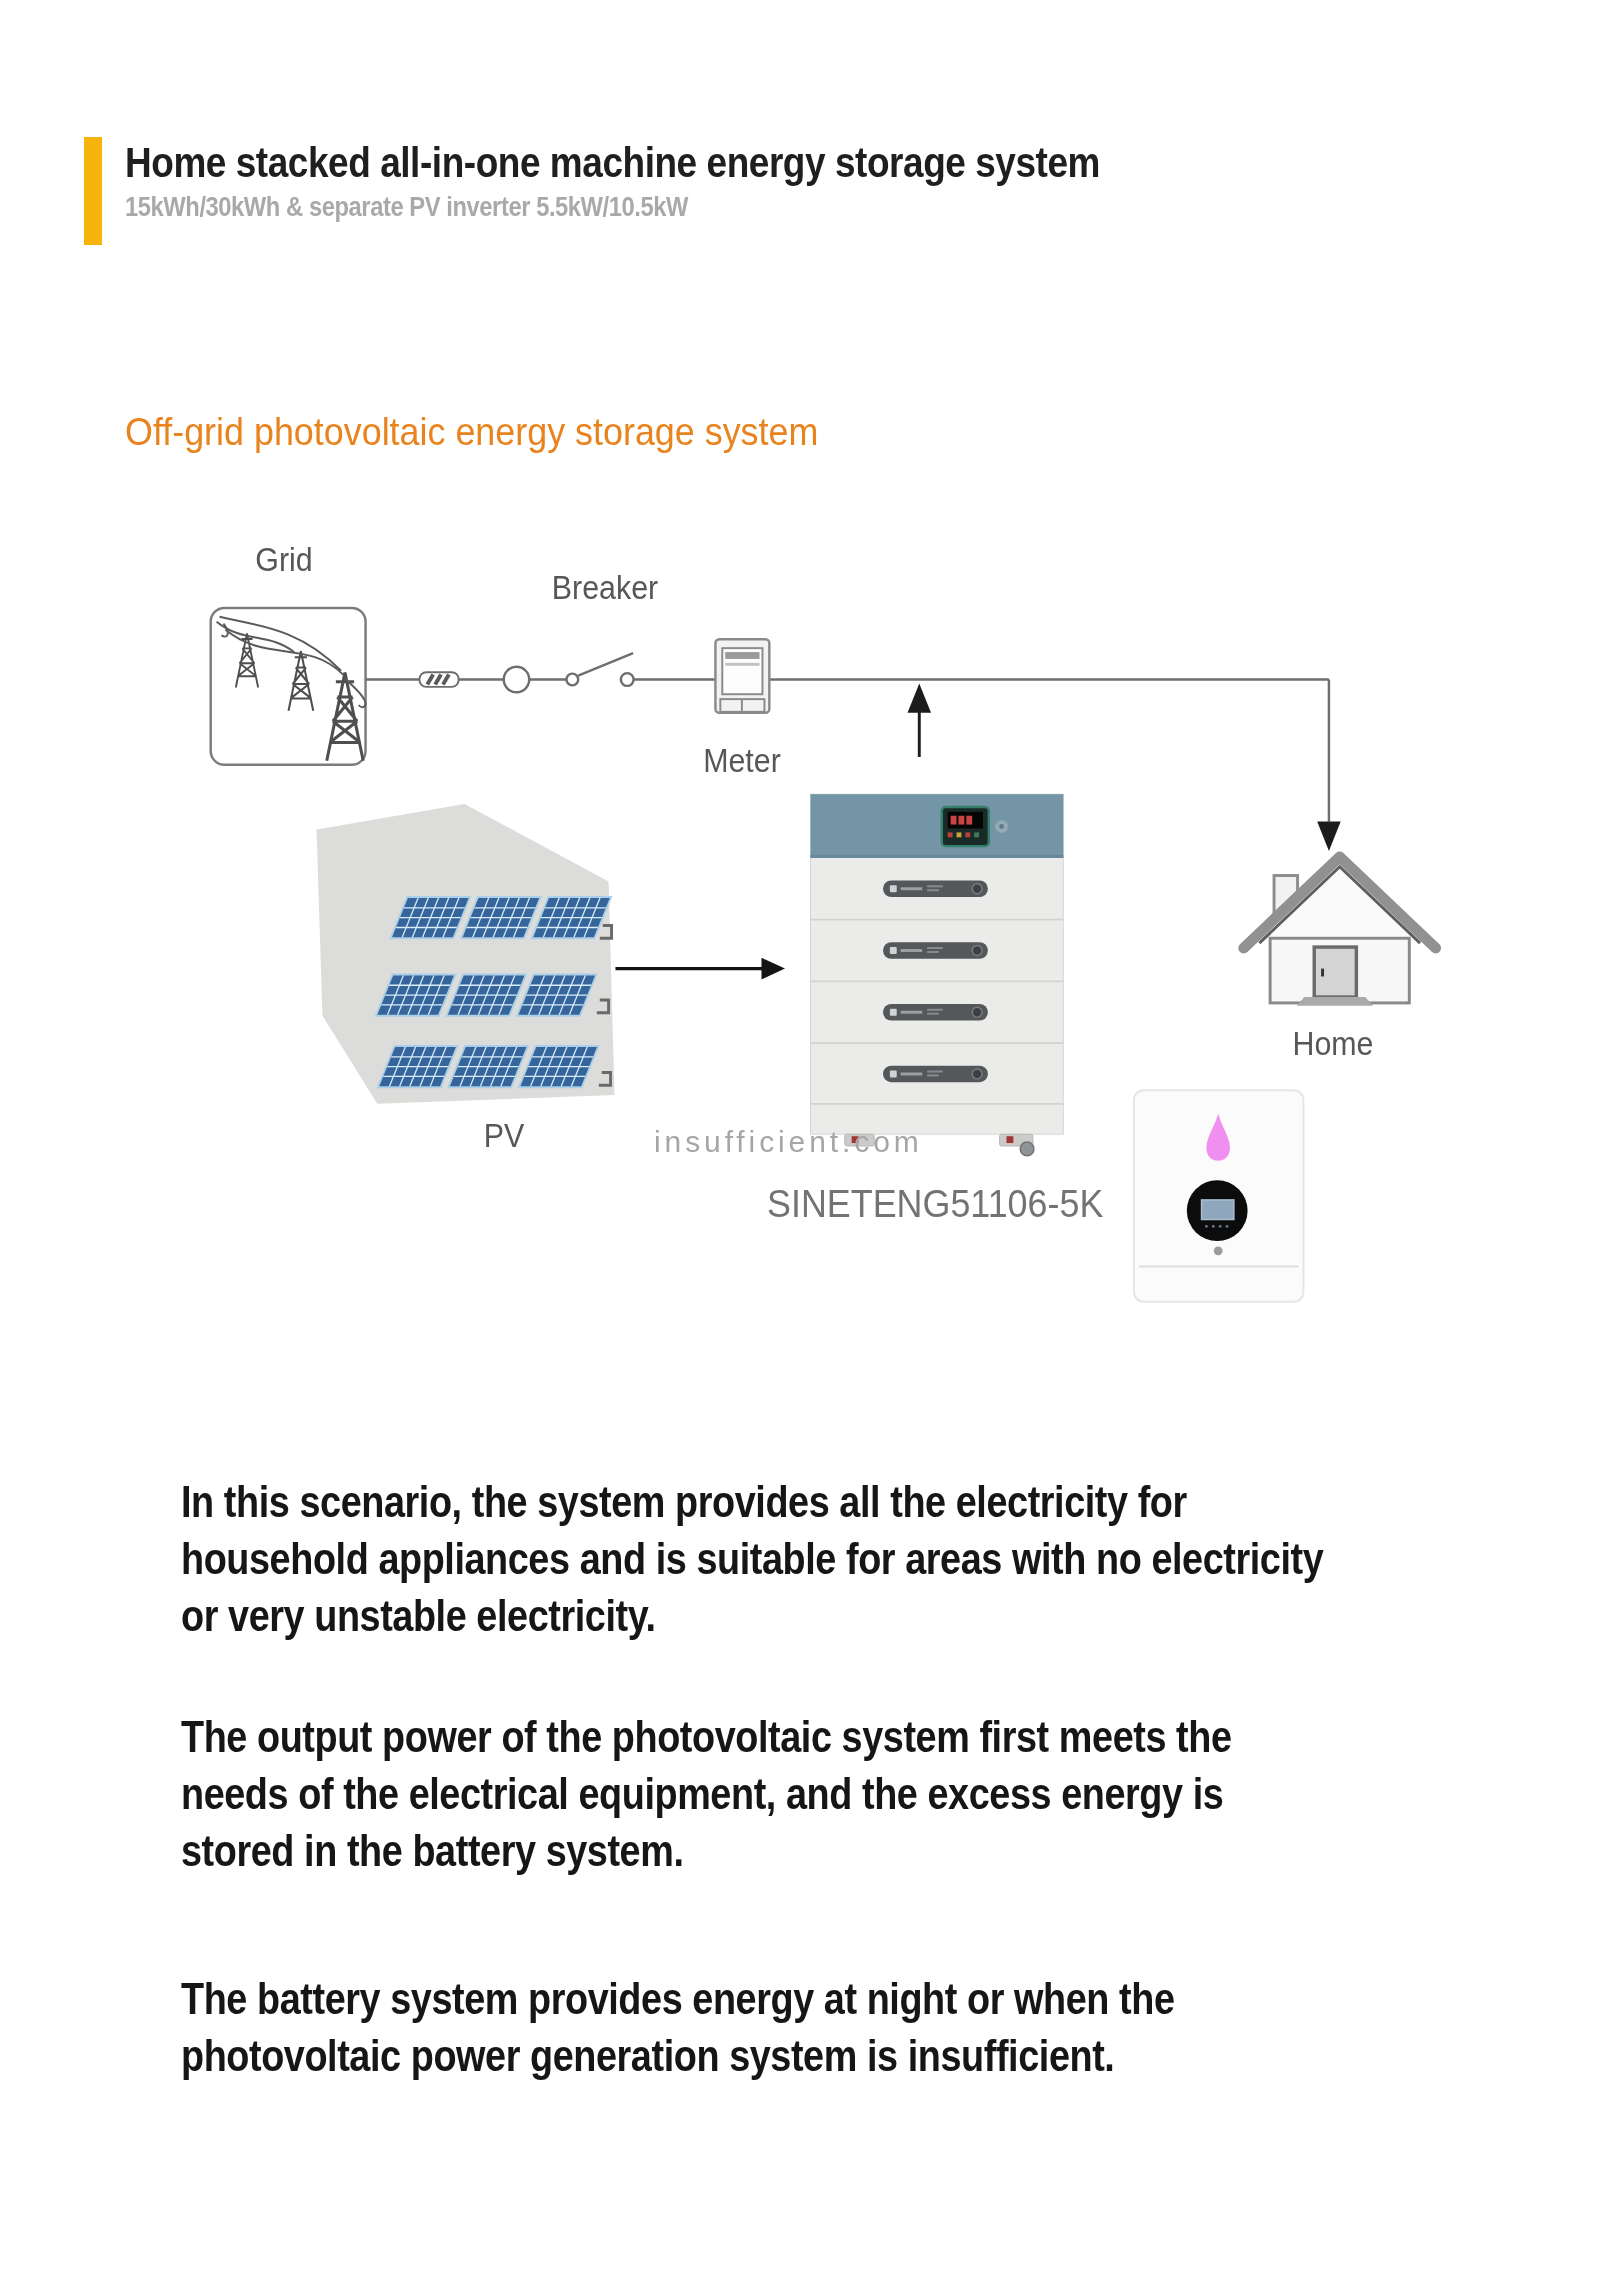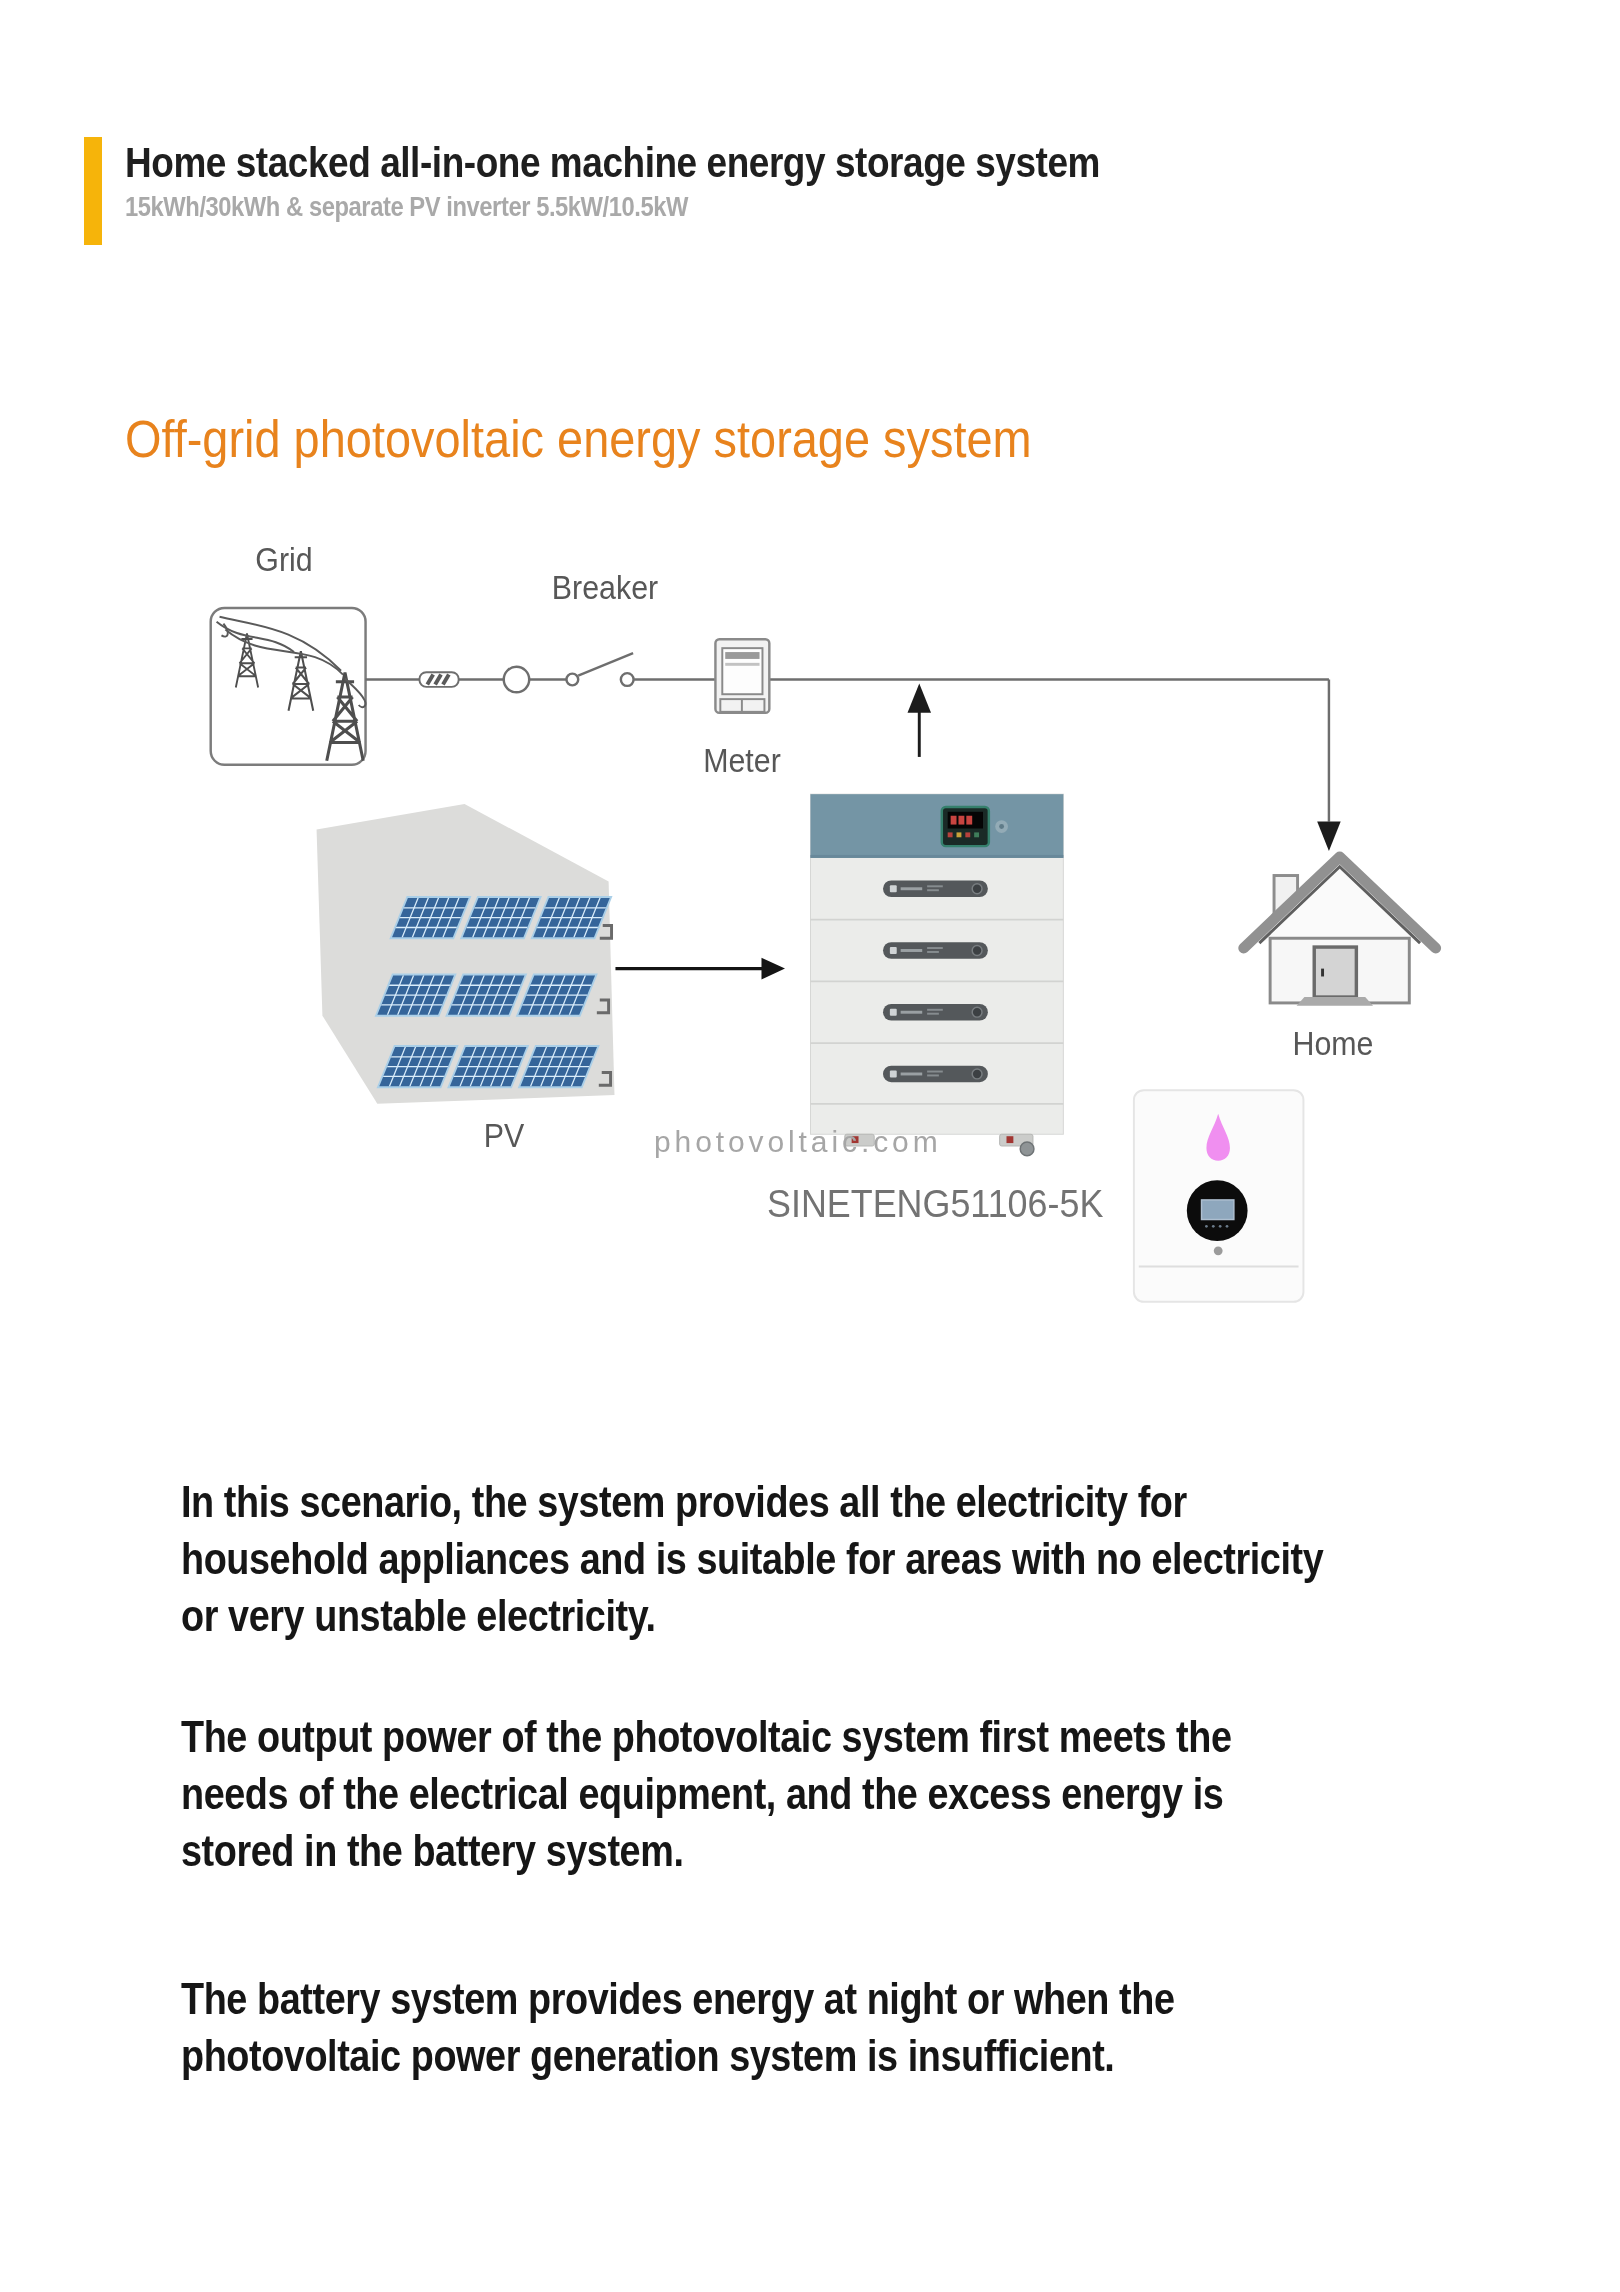--- a/index.html
+++ b/index.html
@@ -24,21 +24,21 @@
   .doc-title{
     left:125px;top:139px;
     font-size:42px;font-weight:bold;color:#1f1f1f;letter-spacing:-0.5px;
   }
   .doc-subtitle{
     left:125px;top:192px;
     font-size:27px;font-weight:bold;color:#a9a9a9;letter-spacing:-0.5px;
   }
   .section-heading{
     left:125px;top:410px;
-    font-size:51px;font-weight:400;color:#E8831D;letter-spacing:0px;
+    font-size:39px;font-weight:400;color:#E8831D;letter-spacing:0px;
   }
 
   
   .dlabel{
     font-size:33px;color:#575757;font-weight:400;white-space:nowrap;
   }
   .center-label{transform:translateX(-50%) scaleX(0.92);transform-origin:center top;}
   .watermark{
     left:654px;top:1125px;
     font-size:30px;color:#a6a6a6;letter-spacing:3.9px;font-weight:400;white-space:nowrap;
@@ -267,21 +267,21 @@
       <circle cx="1243" cy="1276" r="4.5" fill="#9b9b9b"></circle>
       <line x1="1162" y1="1292" x2="1325" y2="1292" stroke="#dedede" stroke-width="2"></line>
     </g>
   </svg>
 
   <div class="abs dlabel center-label" style="left:284px;top:541px;">Grid</div>
   <div class="abs dlabel center-label" style="left:605px;top:569px;">Breaker</div>
   <div class="abs dlabel center-label" style="left:742px;top:742px;">Meter</div>
   <div class="abs dlabel center-label" style="left:504px;top:1117px;">PV</div>
   <div class="abs dlabel center-label" style="left:1333px;top:1025px;">Home</div>
-  <div class="abs watermark">photovoltaic.com</div>
+  <div class="abs watermark">insufficient.com</div>
   <div class="abs product-model"><span class="cond92">SINETENG51106-5K</span></div>
 
   <div class="abs para" style="top:1453px;">
     <div class="pline"><span>In this scenario, the system provides all the electricity for</span></div>
     <div class="pline"><span>household appliances and is suitable for areas with no electricity</span></div>
     <div class="pline"><span>or very unstable electricity.</span></div>
   </div>
 
   <div class="abs para" style="top:1688px;">
     <div class="pline"><span>The output power of the photovoltaic system first meets the</span></div>

